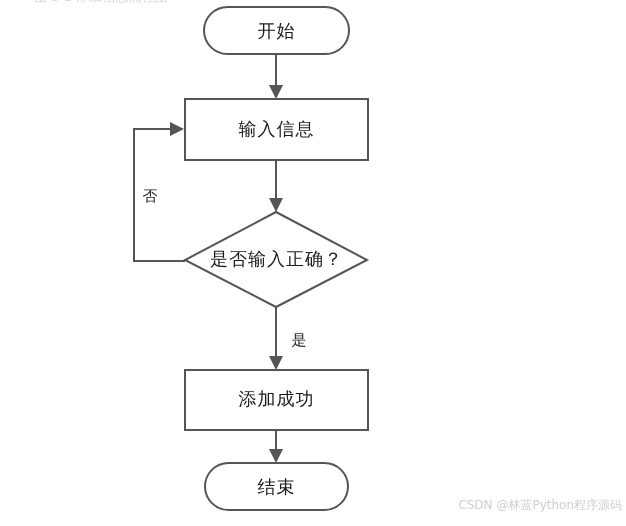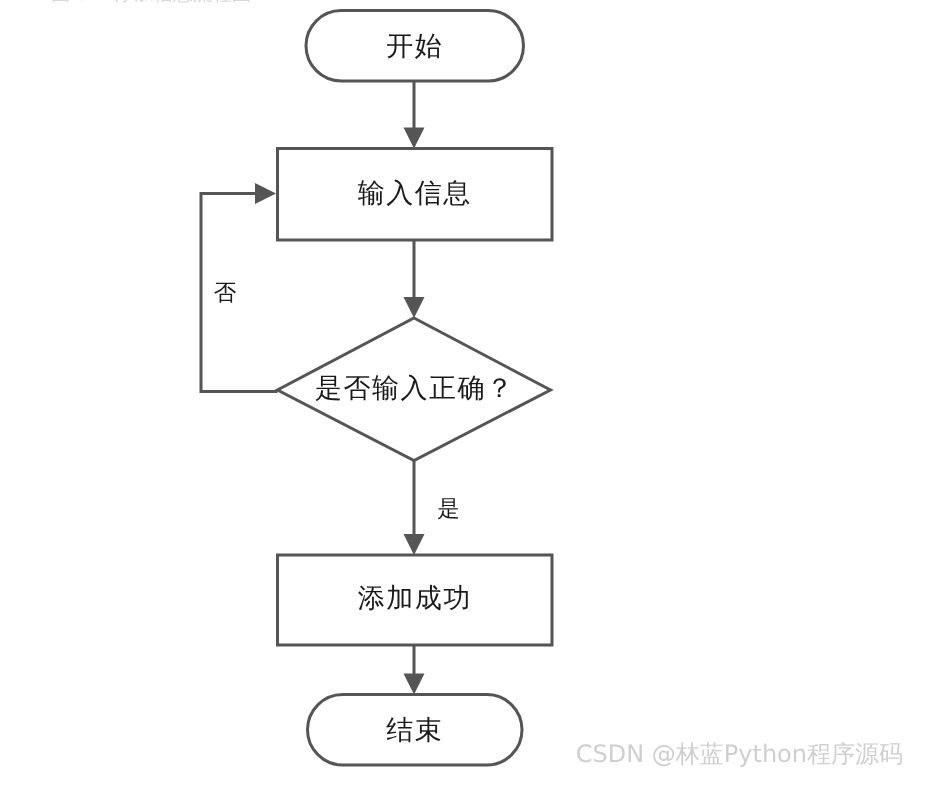--- a/index.html
+++ b/index.html
@@ -46,25 +46,25 @@
   }
   .edge-label {
     fill: #1a1a1a;
     font-family: "DejaVu Sans", "Liberation Sans", sans-serif;
     font-size: 15px;
     text-anchor: middle;
     dominant-baseline: middle;
   }
   .watermark-text {
     position: absolute;
-    right: 24px;
+    right: 4px;
     bottom: 12px;
     color: #cfcfcf;
     font-family: "DejaVu Sans", "Liberation Sans", sans-serif;
-    font-size: 16px;
+    font-size: 12px;
     white-space: nowrap;
     user-select: none;
   }
   .top-crop-strip {
     position: absolute;
     left: 0;
     top: 0;
     width: 626px;
     height: 3px;
     overflow: hidden;

